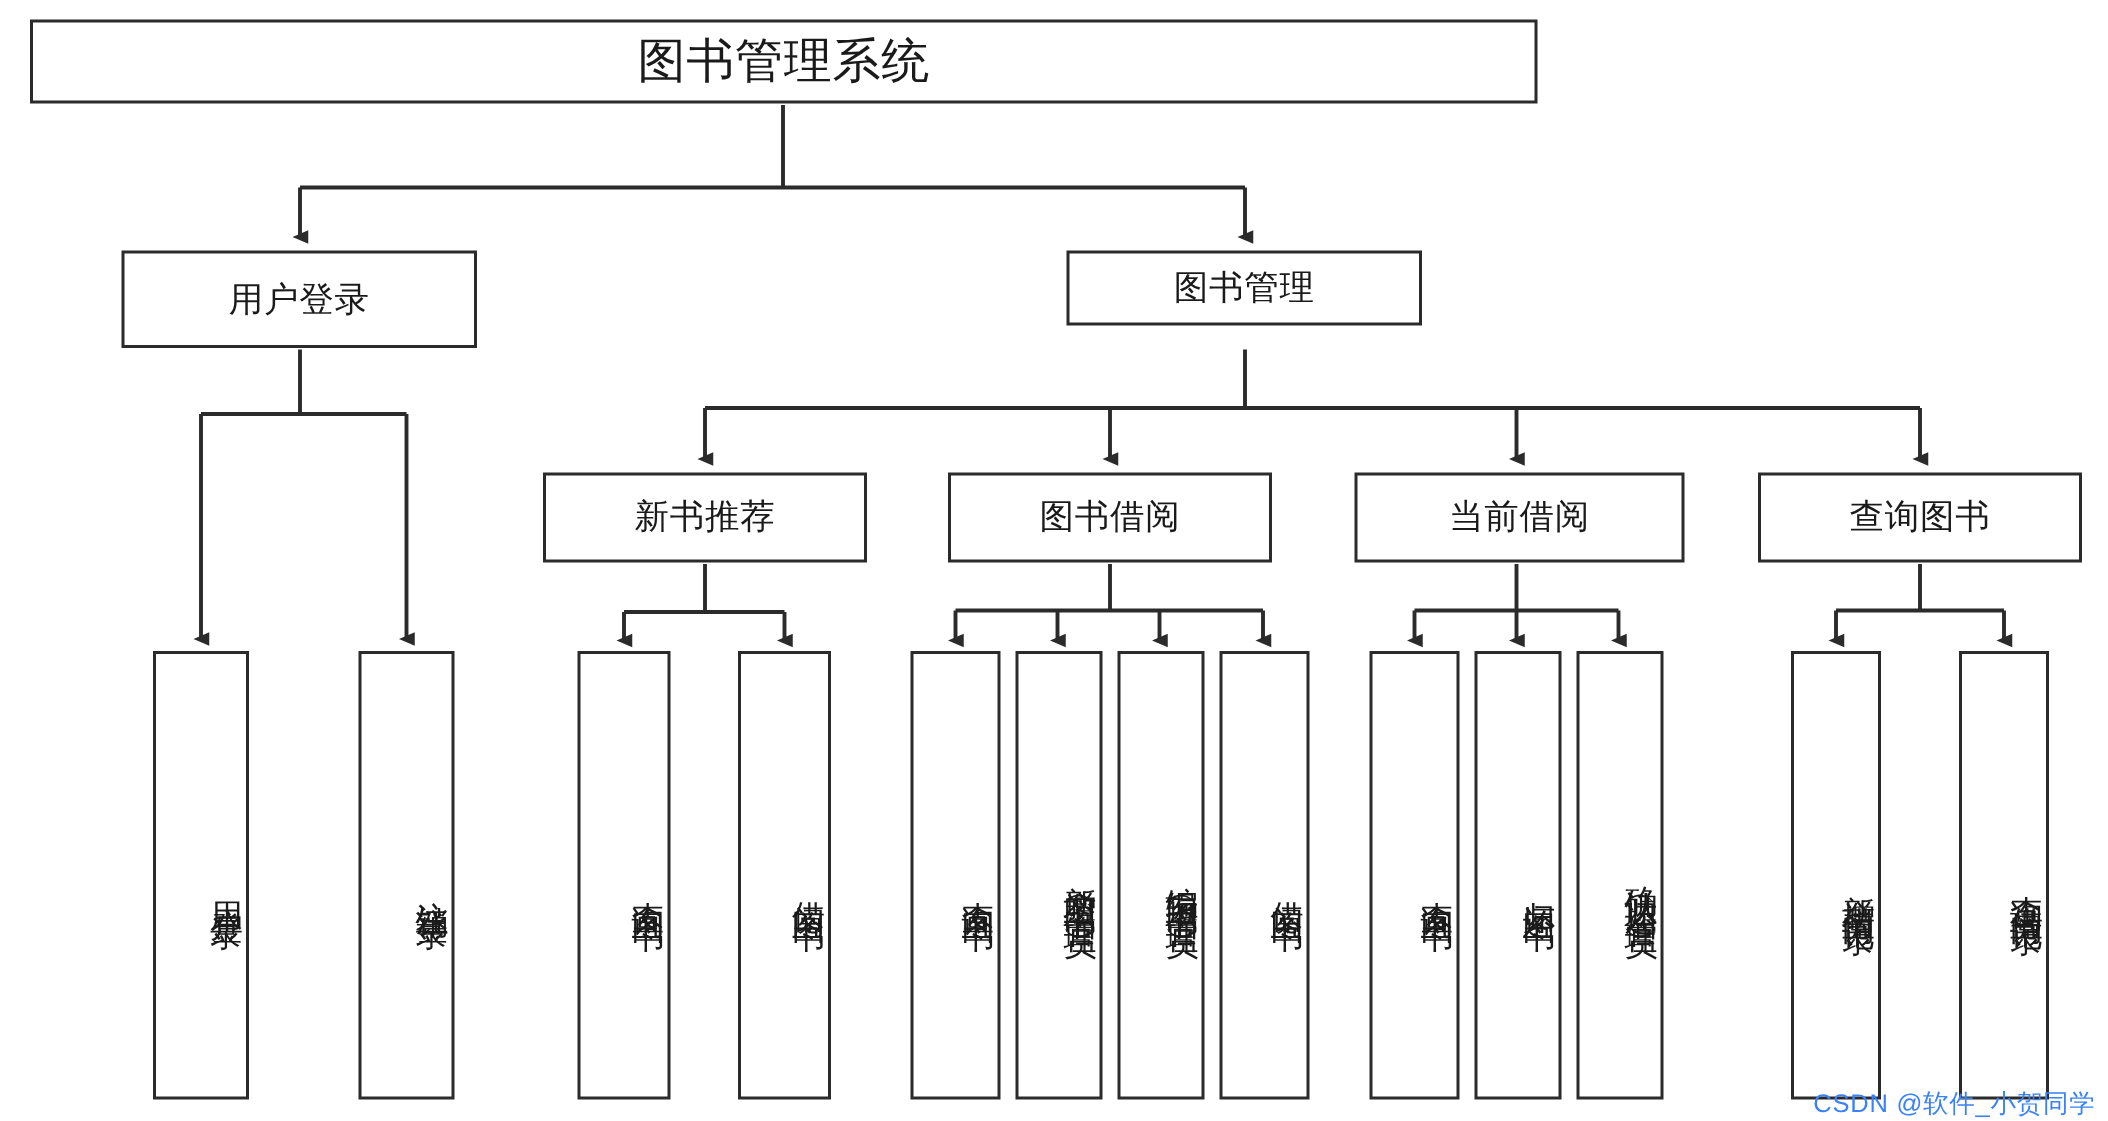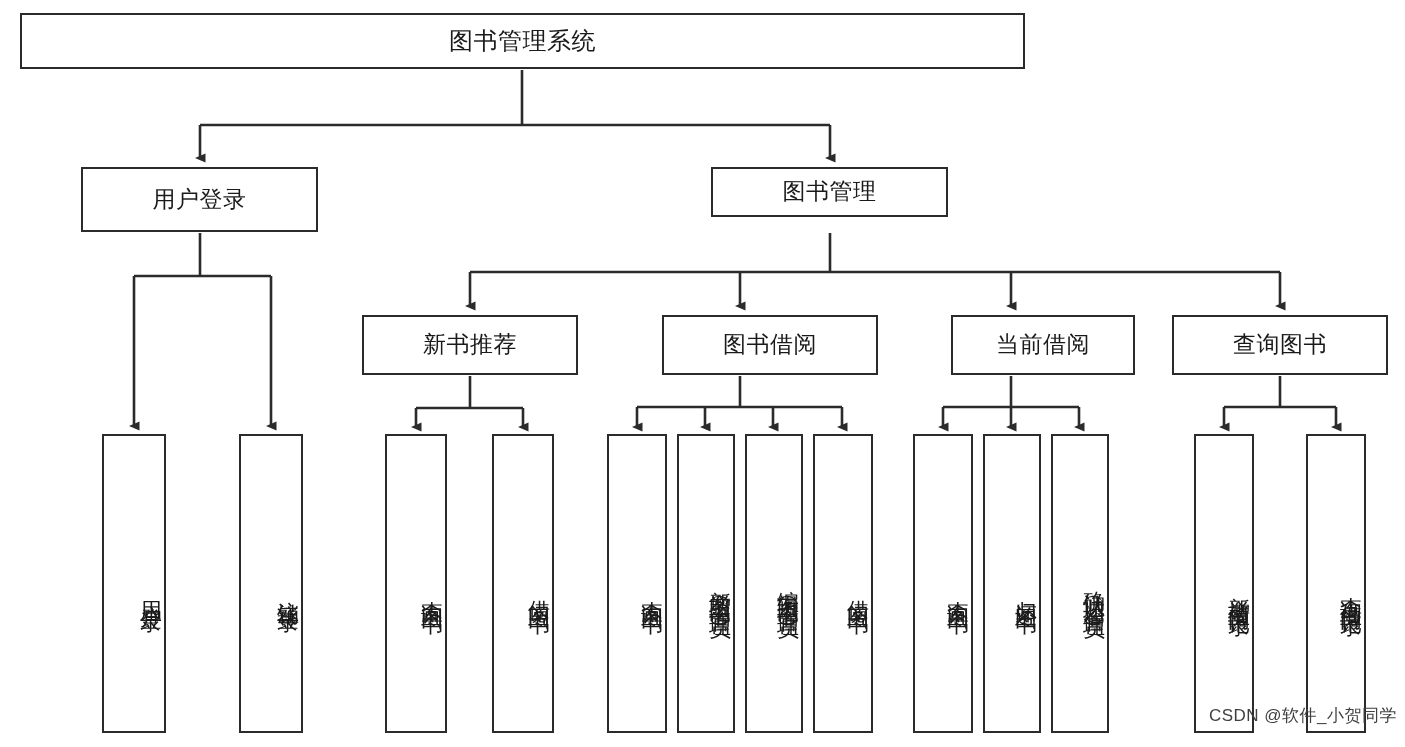--- a/index.html
+++ b/index.html
@@ -35,42 +35,42 @@
     align-items: center;
     justify-content: center;
     color: #1a1a1a;
     line-height: 1.18;
   }
   .node.h {
     font-size: 23px;
     letter-spacing: 0.5px;
   }
   .node.root {
-    font-size: 24px;
+    font-size: 32px;
   }
   .node.v {
     font-size: 22px;
     writing-mode: vertical-rl;
     text-orientation: upright;
     align-items: flex-start;
     justify-content: center;
     padding-top: 14px;
     letter-spacing: 4px;
     white-space: nowrap;
   }
   .node.v span {
     writing-mode: vertical-rl;
     text-orientation: upright;
   }
   .watermark {
     position: absolute;
     right: 8px;
-    bottom: 20px;
+    bottom: 0;
     font-size: 17px;
-    color: #404040;
+    color: #3b82f6;
     letter-spacing: 0.5px;
     white-space: nowrap;
   }
 </style>
 </head>
 <body>
 
 <div id="canvas">
 
   <svg class="wires" viewBox="0 0 1405 747">
@@ -130,24 +130,24 @@
   <div class="node h" style="left:81px; top:167px; width:237px; height:65px;">
     <span>用户登录</span>
   </div>
   <div class="node h" style="left:711px; top:167px; width:237px; height:50px;">
     <span>图书管理</span>
   </div>
 
   <div class="node h" style="left:362px; top:315px; width:216px; height:60px;justify-content:center;">
     <span>新书推荐</span>
   </div>
-  <div class="node h" style="left:632px; top:315px; width:216px; height:60px;margin-left:30px;">
+  <div class="node h" style="left:632px; top:315px; width:216px; height:60px;">
     <span>图书借阅</span>
   </div>
-  <div class="node h" style="left:951px; top:315px; width:184px; height:60px;">
+  <div class="node h" style="left:903px; top:315px; width:220px; height:60px;">
     <span>当前借阅</span>
   </div>
   <div class="node h" style="left:1172px; top:315px; width:216px; height:60px;">
     <span>查询图书</span>
   </div>
 
   <div class="node v" style="left:102px; top:434px; width:64px; height:299px;">
     <span>用户登录</span>
   </div>
   <div class="node v" style="left:239px; top:434px; width:64px; height:299px;">

